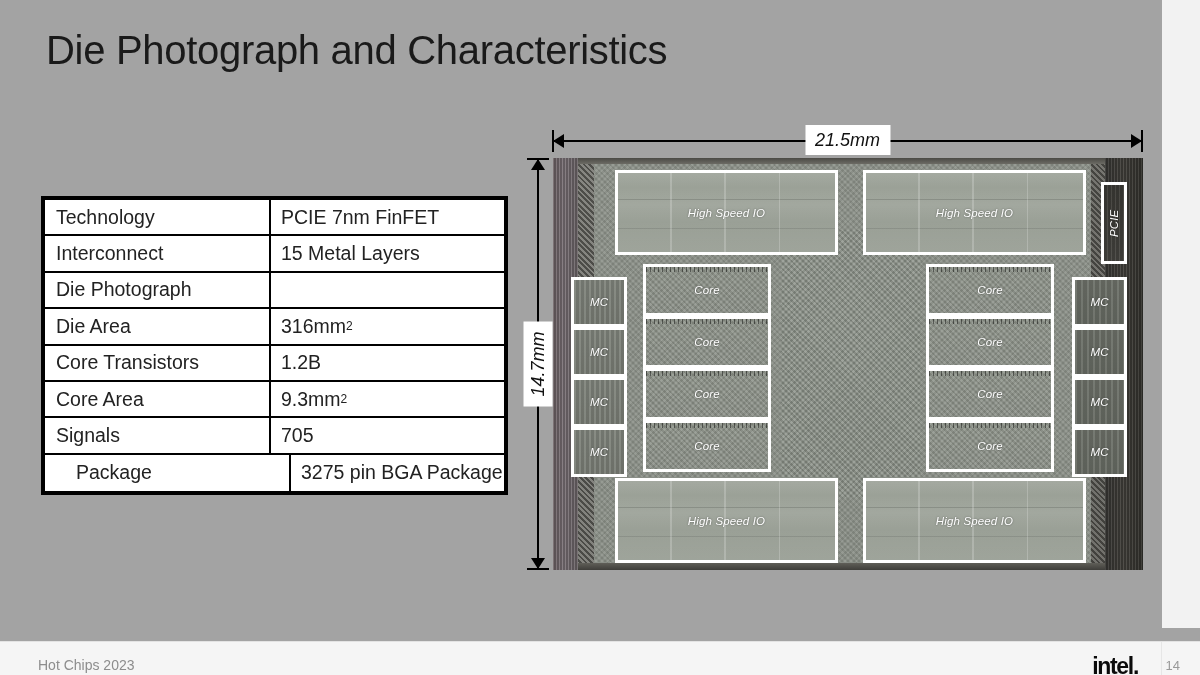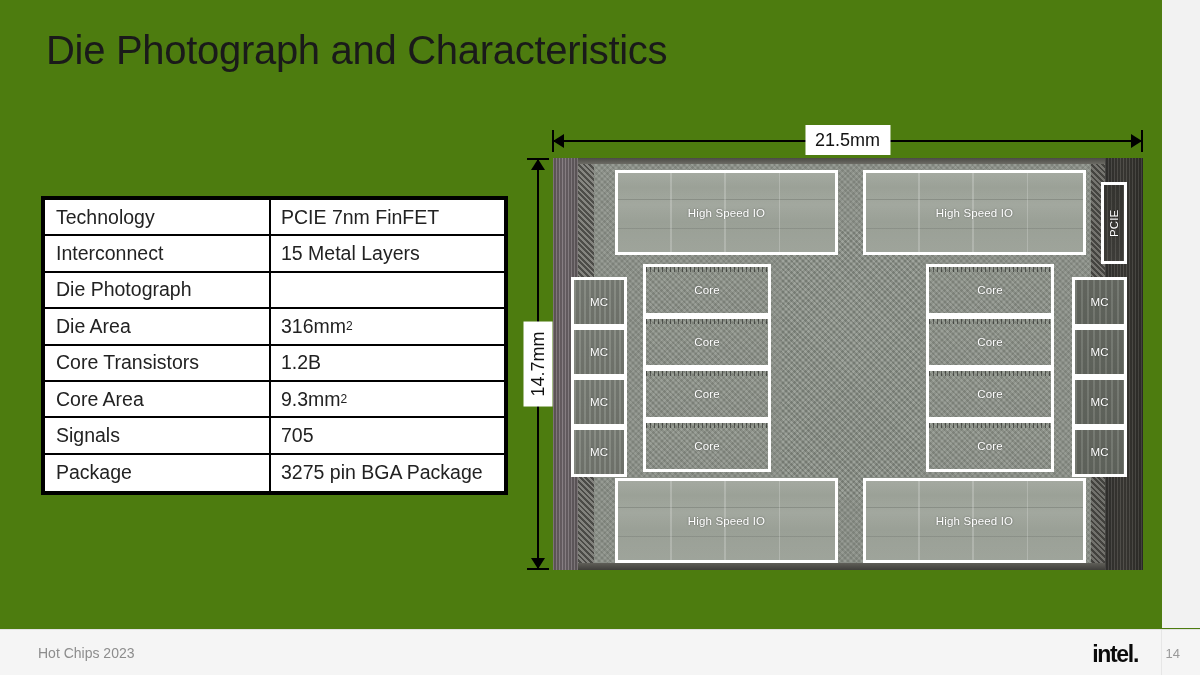--- a/index.html
+++ b/index.html
@@ -5,21 +5,21 @@
   * { box-sizing: border-box; margin: 0; padding: 0; }
   html, body {
     width: 1200px; height: 675px;
     background: #ffffff;
     font-family: "Liberation Sans", sans-serif;
     overflow: hidden;
   }
   #slide {
     position: relative;
     width: 1200px; height: 675px;
-    background: #4d7c0f;
+    background: #a3a3a3;
   }
 
   
   .right-strip {
     position: absolute; right: 0; top: 0;
     width: 38px; height: 628px;
     background: #f2f2f2;
   }
 
   
@@ -39,21 +39,21 @@
     left: 41px; top: 196px;
     width: 467px;
     border: 4px solid #000;
     background: #fff;
   }
   .spec-row {
     display: flex;
     border-bottom: 2px solid #000;
     height: 36.4px;
   }
-  .spec-row:last-child { border-bottom: none; }
+  .spec-row:last-child { border-bottom: none; padding-left: 20px; }
   .spec-key {
     width: 226px;
     border-right: 2px solid #000;
     display: flex; align-items: center;
     padding-left: 11px;
     font-size: 19.5px;
     color: #222;
     white-space: nowrap;
   }
   .spec-val {
@@ -63,21 +63,21 @@
     font-size: 19.5px;
     color: #222;
     white-space: nowrap;
   }
   .spec-val sup { font-size: 12px; vertical-align: super; line-height: 0; }
 
   
   #die-wrap {
     position: absolute;
     left: 505px; top: 108px;
-    width: 660px; height: 480px;
+    width: 660px; height: 480px; font-style: italic;
   }
 
   
   .dim-h {
     position: absolute;
     left: 47px; top: 17px;
     width: 591px; height: 32px;
   }
   .dim-h .line {
     position: absolute; left: 0; top: 15px;
@@ -246,21 +246,21 @@
     background:
       repeating-linear-gradient(45deg, rgba(255,255,255,0.09) 0 2px, rgba(0,0,0,0.09) 2px 4px),
       repeating-linear-gradient(-45deg, rgba(255,255,255,0.08) 0 2px, rgba(0,0,0,0.08) 2px 4px),
       linear-gradient(#8d938a, #8a9087);
   }
 
   
   .footer {
     position: absolute;
     left: 0; bottom: 0;
-    width: 1200px; height: 46px;
+    width: 1200px; height: 34px;
     background: #f5f5f5;
     border-top: 1px solid #e3e3e3;
   }
   .footer-text {
     position: absolute;
     left: 38px; top: 15px;
     font-size: 14px;
     color: #8d8d8d;
   }
   .footer-logo {

